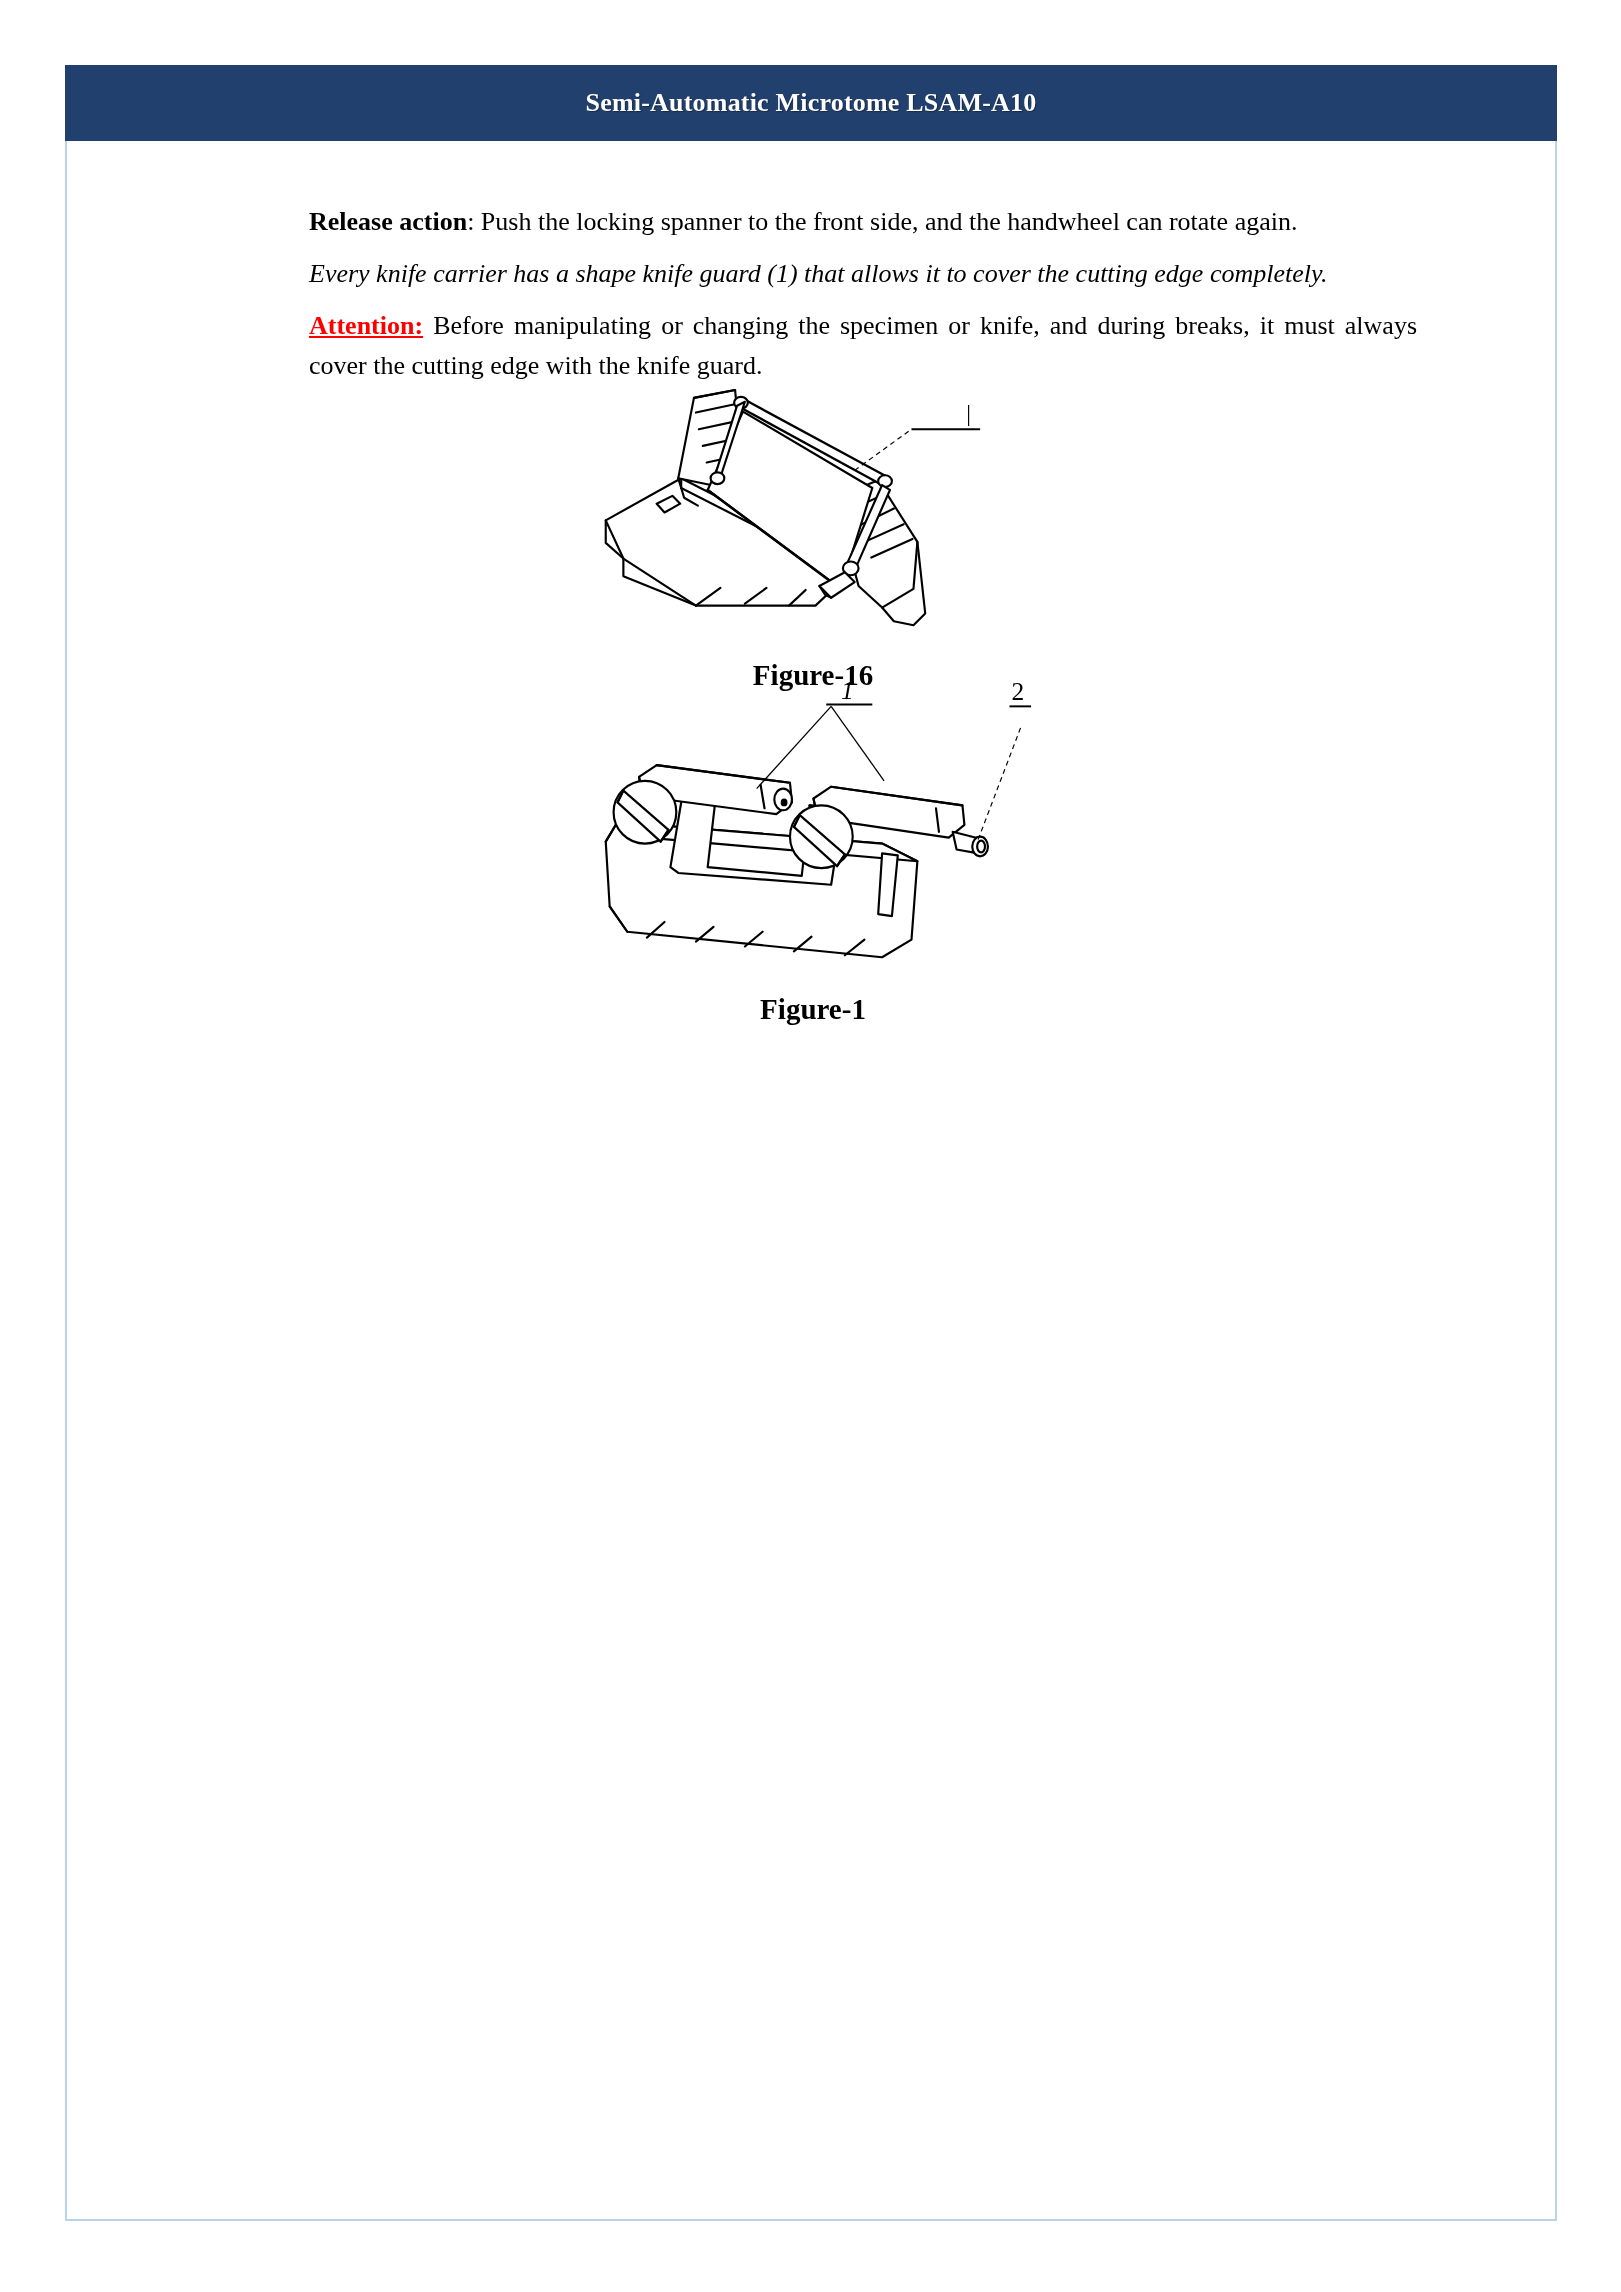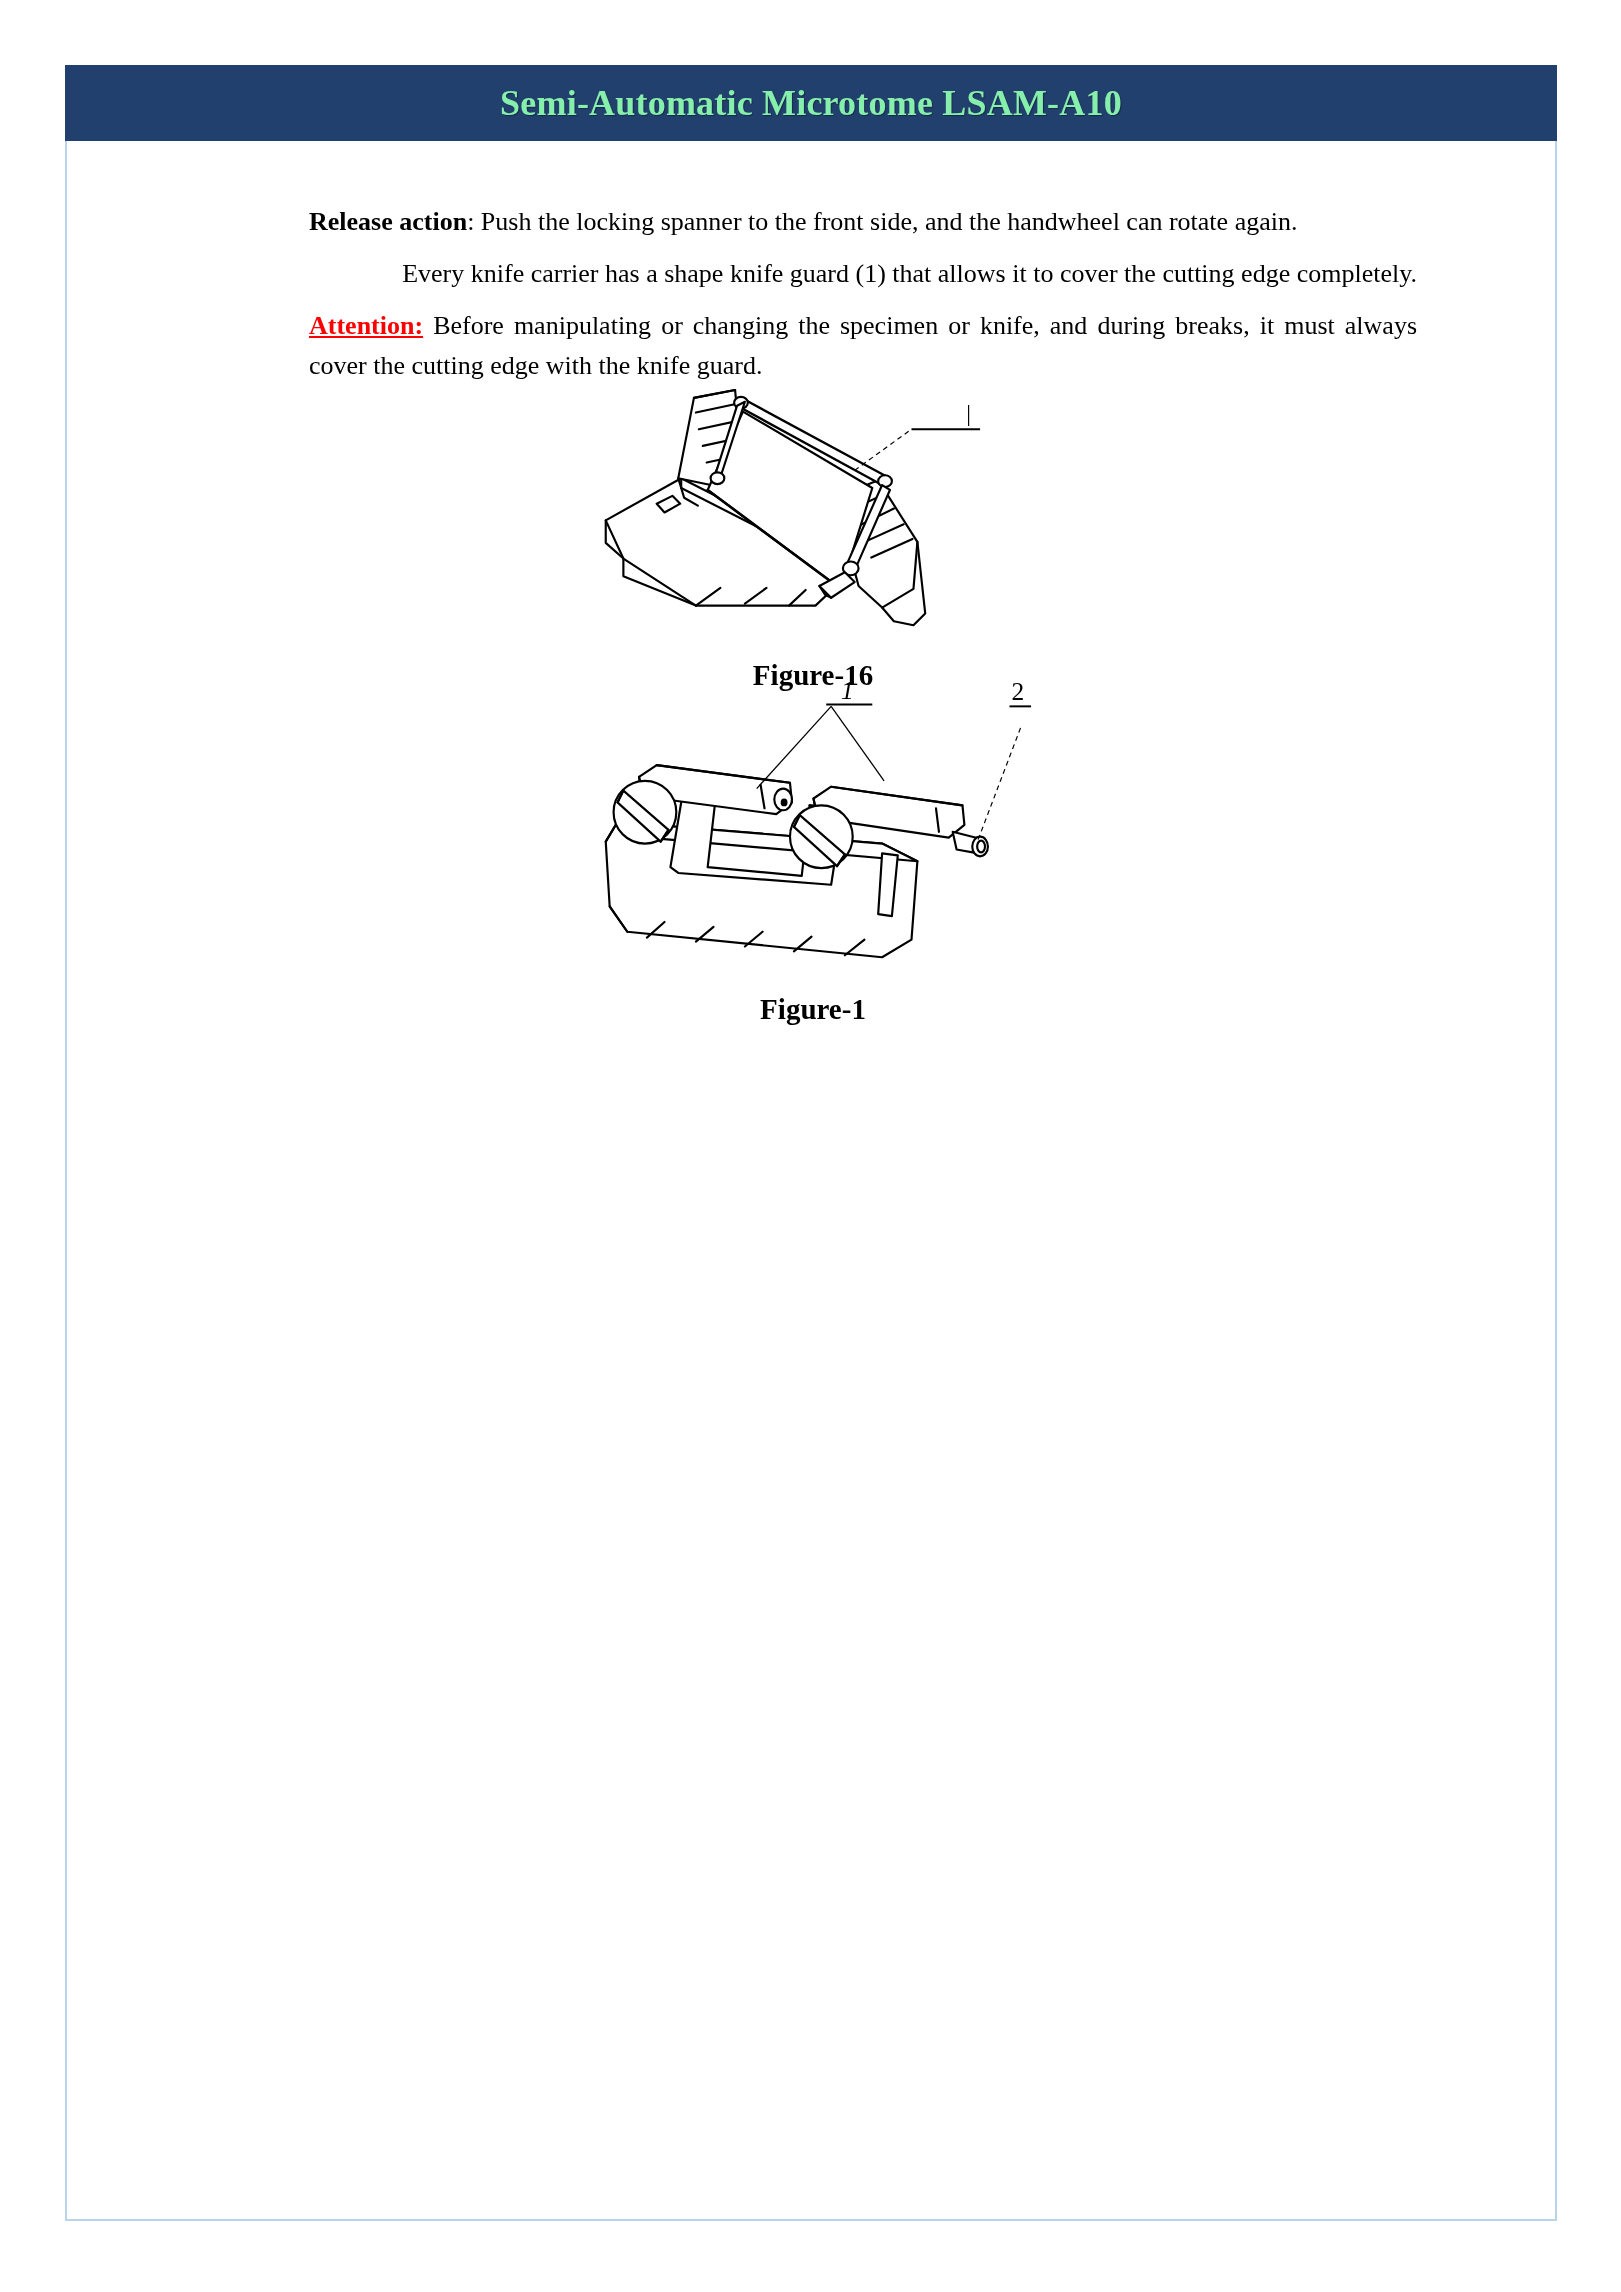--- a/index.html
+++ b/index.html
@@ -34,24 +34,24 @@
     top: -2px;
     width: 1492px;
     height: 76px;
     background: #22406e;
     display: flex;
     align-items: center;
     justify-content: center;
     box-sizing: border-box;
   }
   .header-title {
-    color: #86efac;
-    font-family: "Liberation Serif", "DejaVu Serif", serif;
-    font-weight: bold;
-    font-size: 36px;
+    color: #ffffff;
+    font-family: "Liberation Serif", "DejaVu Serif", serif;
+    font-weight: bold;
+    font-size: 26px;
     letter-spacing: 0.2px;
     text-shadow: 1px 1px 1px rgba(0,0,0,0.35);
     white-space: nowrap;
   }
 
   
   .content {
     position: absolute;
     left: 230px;
     top: 123px;
@@ -67,21 +67,22 @@
   }
   .para .lead {
     font-weight: bold;
   }
   .para .attention {
     font-weight: bold;
     color: #ff0000;
     text-decoration: underline;
   }
   .no-justify {
-    text-align: right;
+    text-align: left;
+    font-style: italic;
   }
 
   
   .figure-wrap {
     position: absolute;
     width: 1492px;
     left: 0;
     text-align: center;
   }
   .fig16-wrap { top: 274px; }

